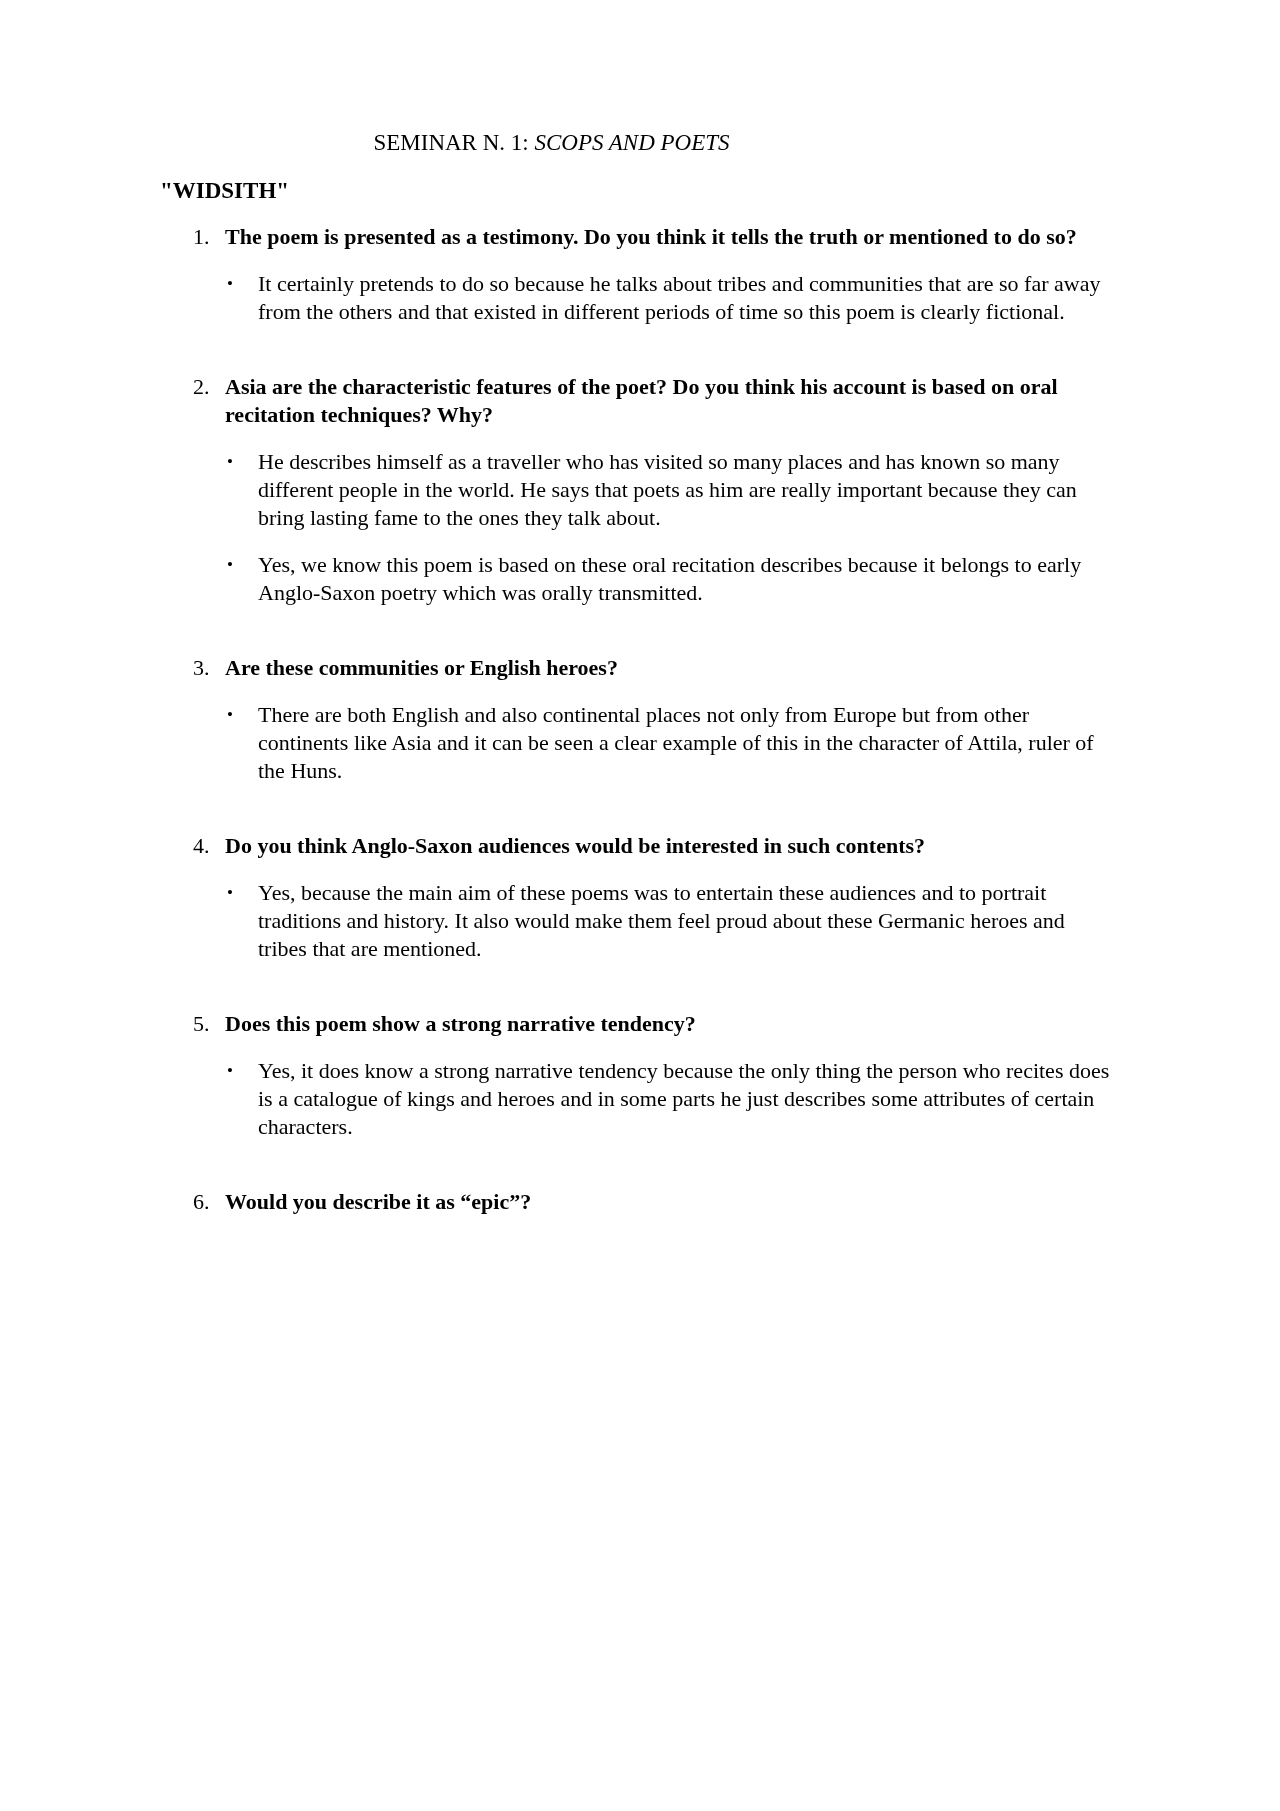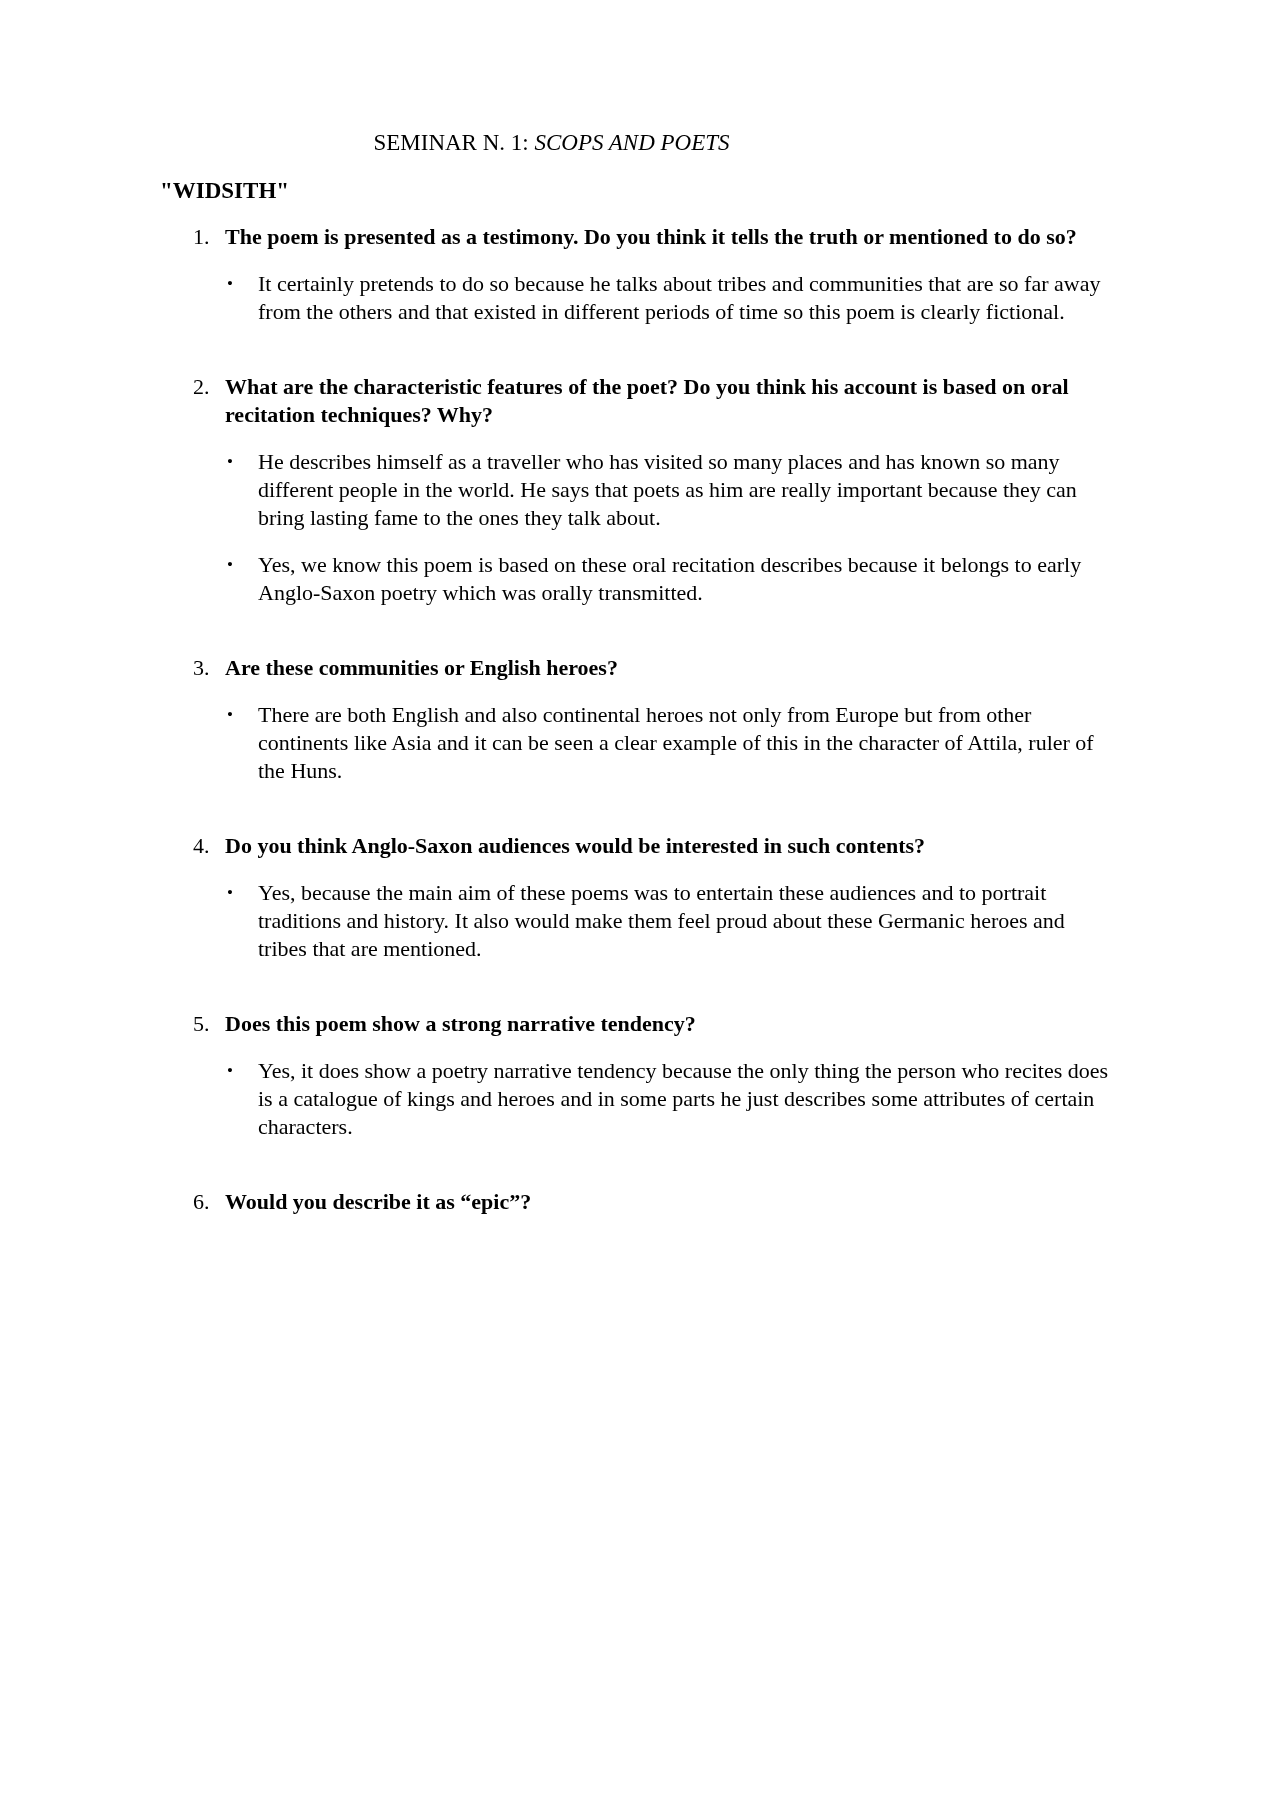--- a/index.html
+++ b/index.html
@@ -88,40 +88,40 @@
     </div>
     <div class="a-row">
       <span class="a-bullet">•</span>
       <span class="a-text">It certainly pretends to do so because he talks about tribes and communities that are so far away from the others and that existed in different periods of time so this poem is clearly fictional.</span>
     </div>
   </div>
 
   <div class="qa">
     <div class="q-row">
       <span class="q-num">2.</span>
-      <span class="q-text">What are the characteristic features of the poet? Do you think his account is based on oral recitation techniques? Why?</span>
+      <span class="q-text">Asia are the characteristic features of the poet? Do you think his account is based on oral recitation techniques? Why?</span>
     </div>
     <div class="a-row">
       <span class="a-bullet">•</span>
       <span class="a-text">He describes himself as a traveller who has visited so many places and has known so many different people in the world. He says that poets as him are really important because they can bring lasting fame to the ones they talk about.</span>
     </div>
     <div class="a-row">
       <span class="a-bullet">•</span>
       <span class="a-text">Yes, we know this poem is based on these oral recitation describes because it belongs to early Anglo-Saxon poetry which was orally transmitted.</span>
     </div>
   </div>
 
   <div class="qa">
     <div class="q-row">
       <span class="q-num">3.</span>
       <span class="q-text">Are these communities or English heroes?</span>
     </div>
     <div class="a-row">
       <span class="a-bullet">•</span>
-      <span class="a-text">There are both English and also continental heroes not only from Europe but from other continents like Asia and it can be seen a clear example of this in the character of Attila, ruler of the Huns.</span>
+      <span class="a-text">There are both English and also continental places not only from Europe but from other continents like Asia and it can be seen a clear example of this in the character of Attila, ruler of the Huns.</span>
     </div>
   </div>
 
   <div class="qa">
     <div class="q-row">
       <span class="q-num">4.</span>
       <span class="q-text">Do you think Anglo-Saxon audiences would be interested in such contents?</span>
     </div>
     <div class="a-row">
       <span class="a-bullet">•</span>
@@ -129,21 +129,21 @@
     </div>
   </div>
 
   <div class="qa">
     <div class="q-row">
       <span class="q-num">5.</span>
       <span class="q-text">Does this poem show a strong narrative tendency?</span>
     </div>
     <div class="a-row">
       <span class="a-bullet">•</span>
-      <span class="a-text">Yes, it does show a poetry narrative tendency because the only thing the person who recites does is a catalogue of kings and heroes and in some parts he just describes some attributes of certain characters.</span>
+      <span class="a-text">Yes, it does know a strong narrative tendency because the only thing the person who recites does is a catalogue of kings and heroes and in some parts he just describes some attributes of certain characters.</span>
     </div>
   </div>
 
   <div class="qa">
     <div class="q-row">
       <span class="q-num">6.</span>
       <span class="q-text">Would you describe it as “epic”?</span>
     </div>
   </div>
 

